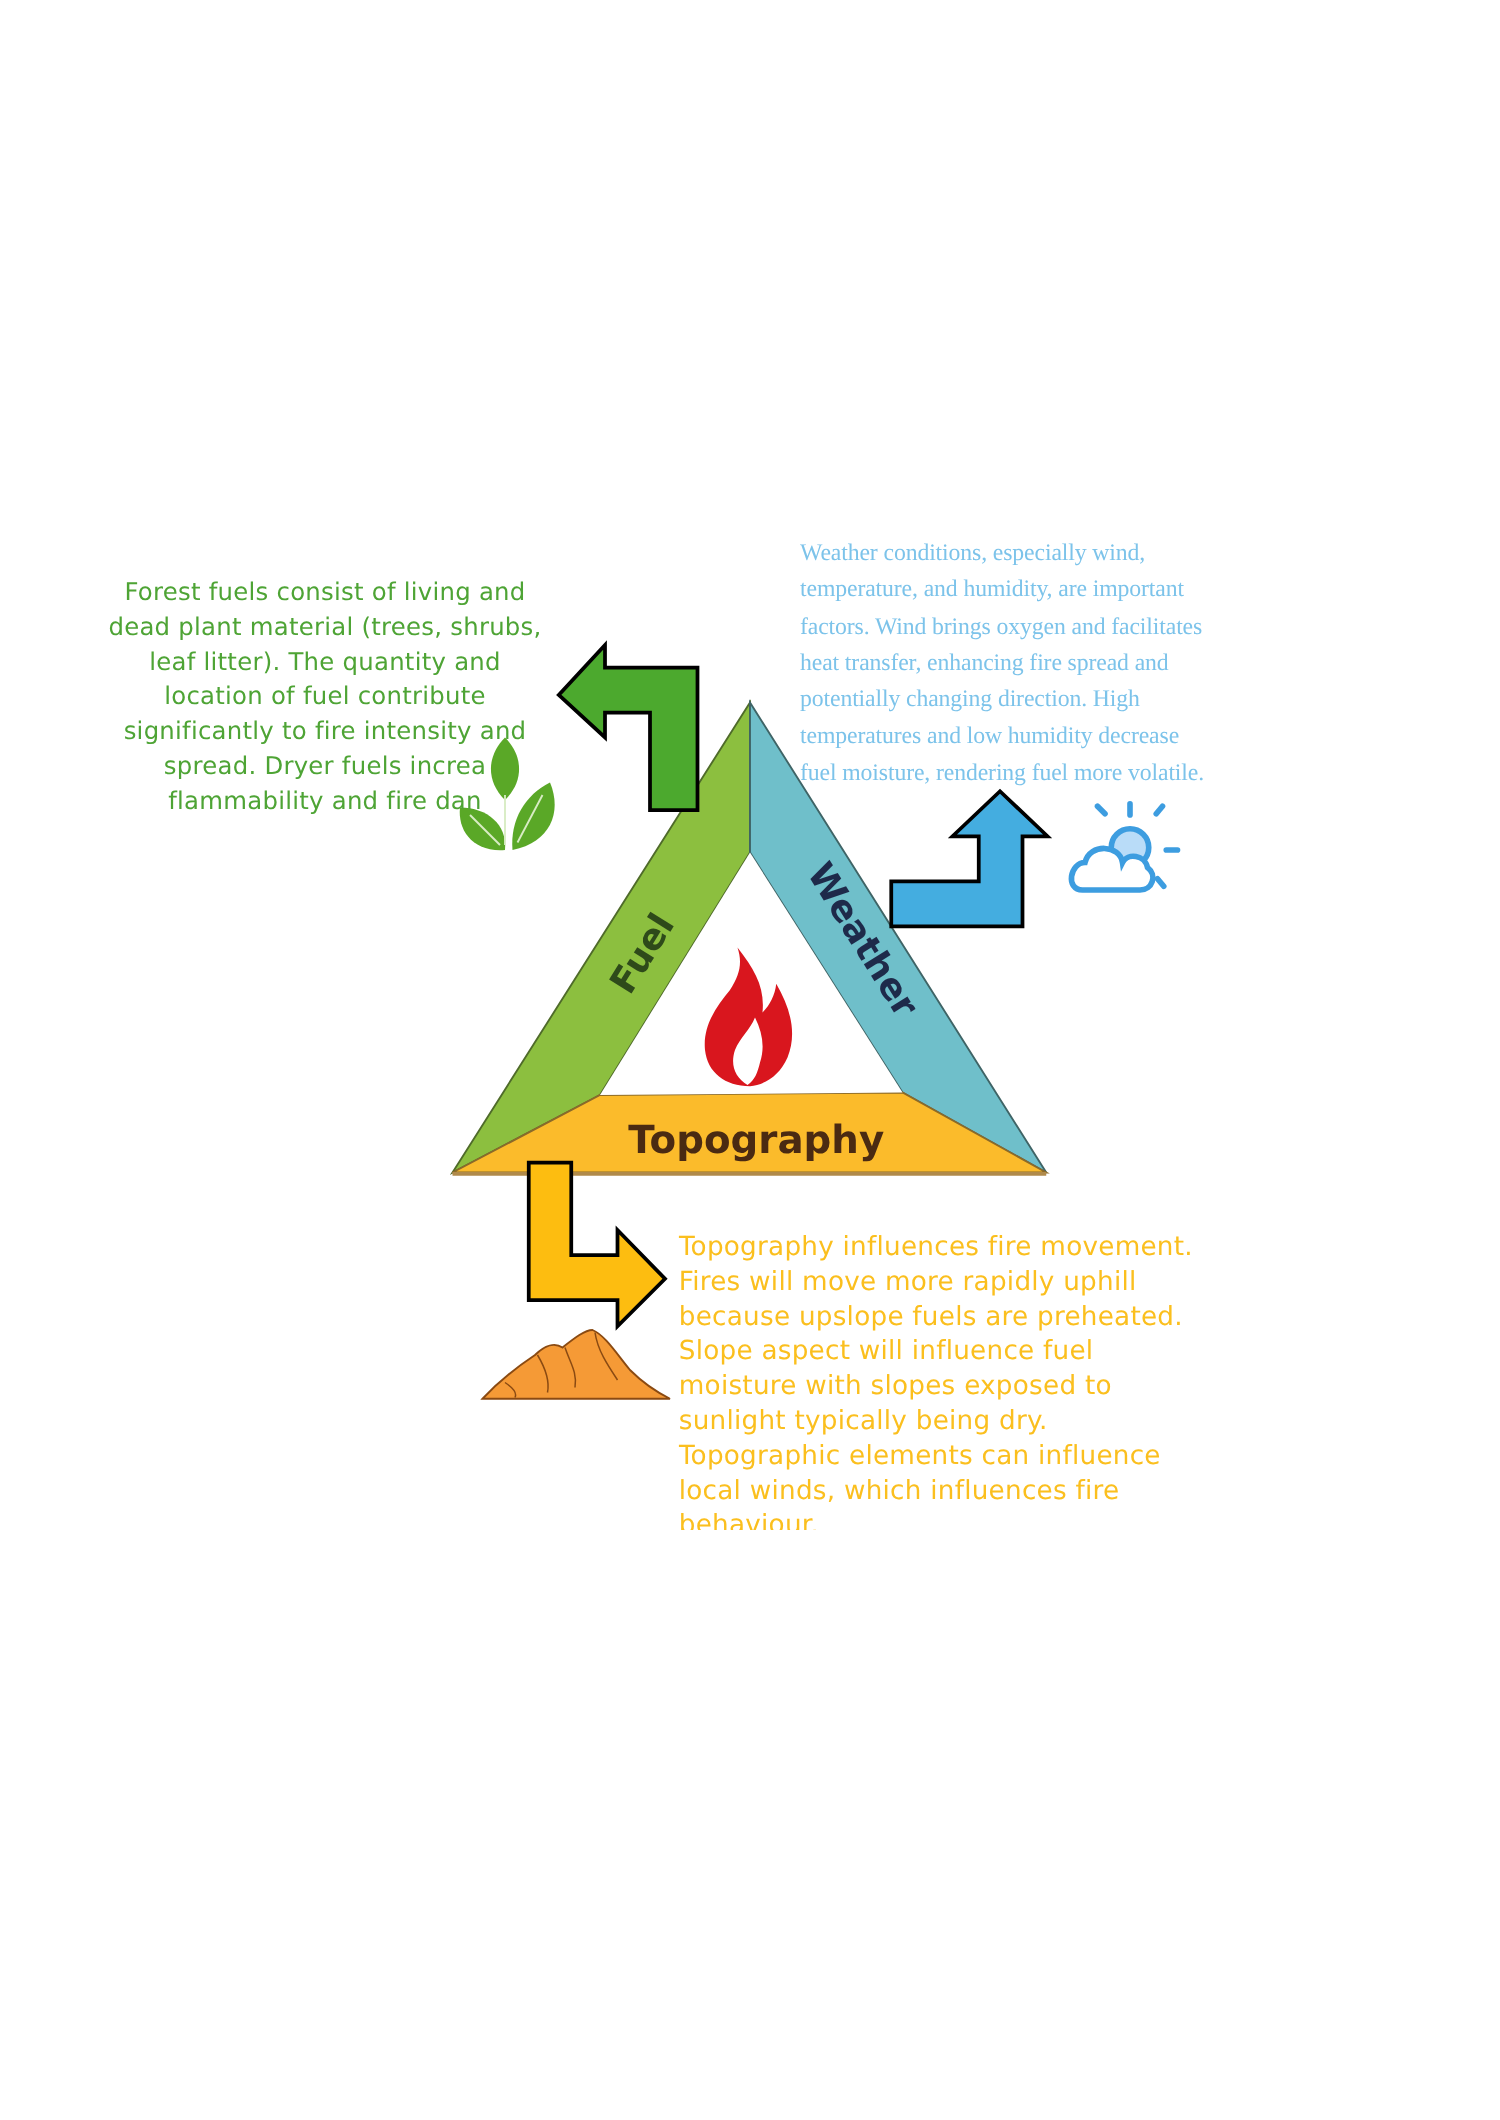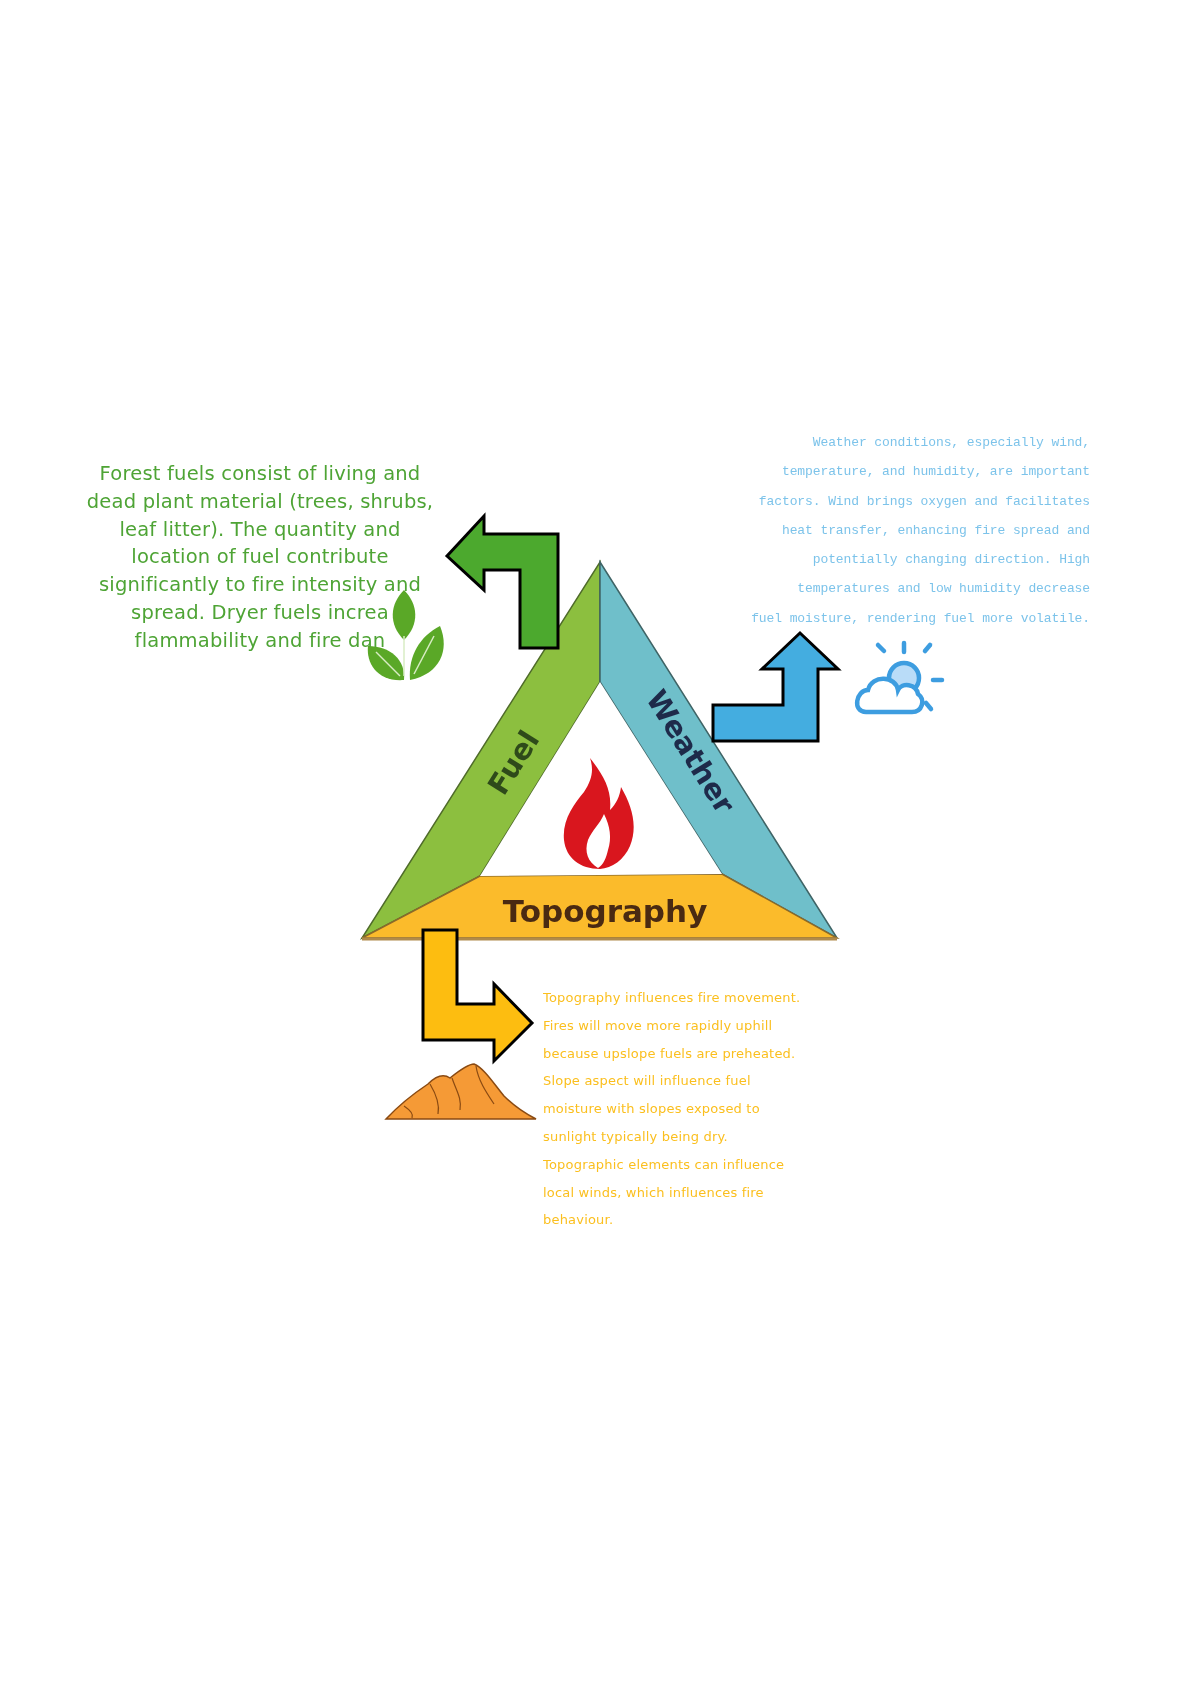--- a/index.html
+++ b/index.html
@@ -13,31 +13,30 @@
   .desc-fuel {
     left: 75px; top: 460px; width: 370px;
     font-family: "DejaVu Sans", sans-serif;
     font-size: 19.5px; line-height: 27.8px;
     color: #4ea435;
     letter-spacing: 0.2px;
     text-align: center;
   }
   .desc-weather {
     left: 640px; top: 428px; width: 450px;
-    font-family: Liberation Mono, monospace;
-    font-size: 13px; line-height: 29.3px;
+    font-family: Liberation Serif, serif;
+    font-size: 19px; line-height: 29.3px;
     color: #7cc3ea;
-    text-align: right;
     letter-spacing: -0.1px;
   }
   .desc-topo {
     left: 543px; top: 984px; width: 440px;
     height: 240px; overflow: hidden;
     font-family: "DejaVu Sans", sans-serif;
-    font-size: 13px; line-height: 27.8px;
+    font-size: 21px; line-height: 27.8px;
     color: #fbbf1e;
     letter-spacing: 0.2px;
   }
   svg { position: absolute; left: 0; top: 0; }
   .tri-label {
     font-family: "DejaVu Sans", sans-serif;
     font-weight: bold;
   }
 </style>
 </head>

